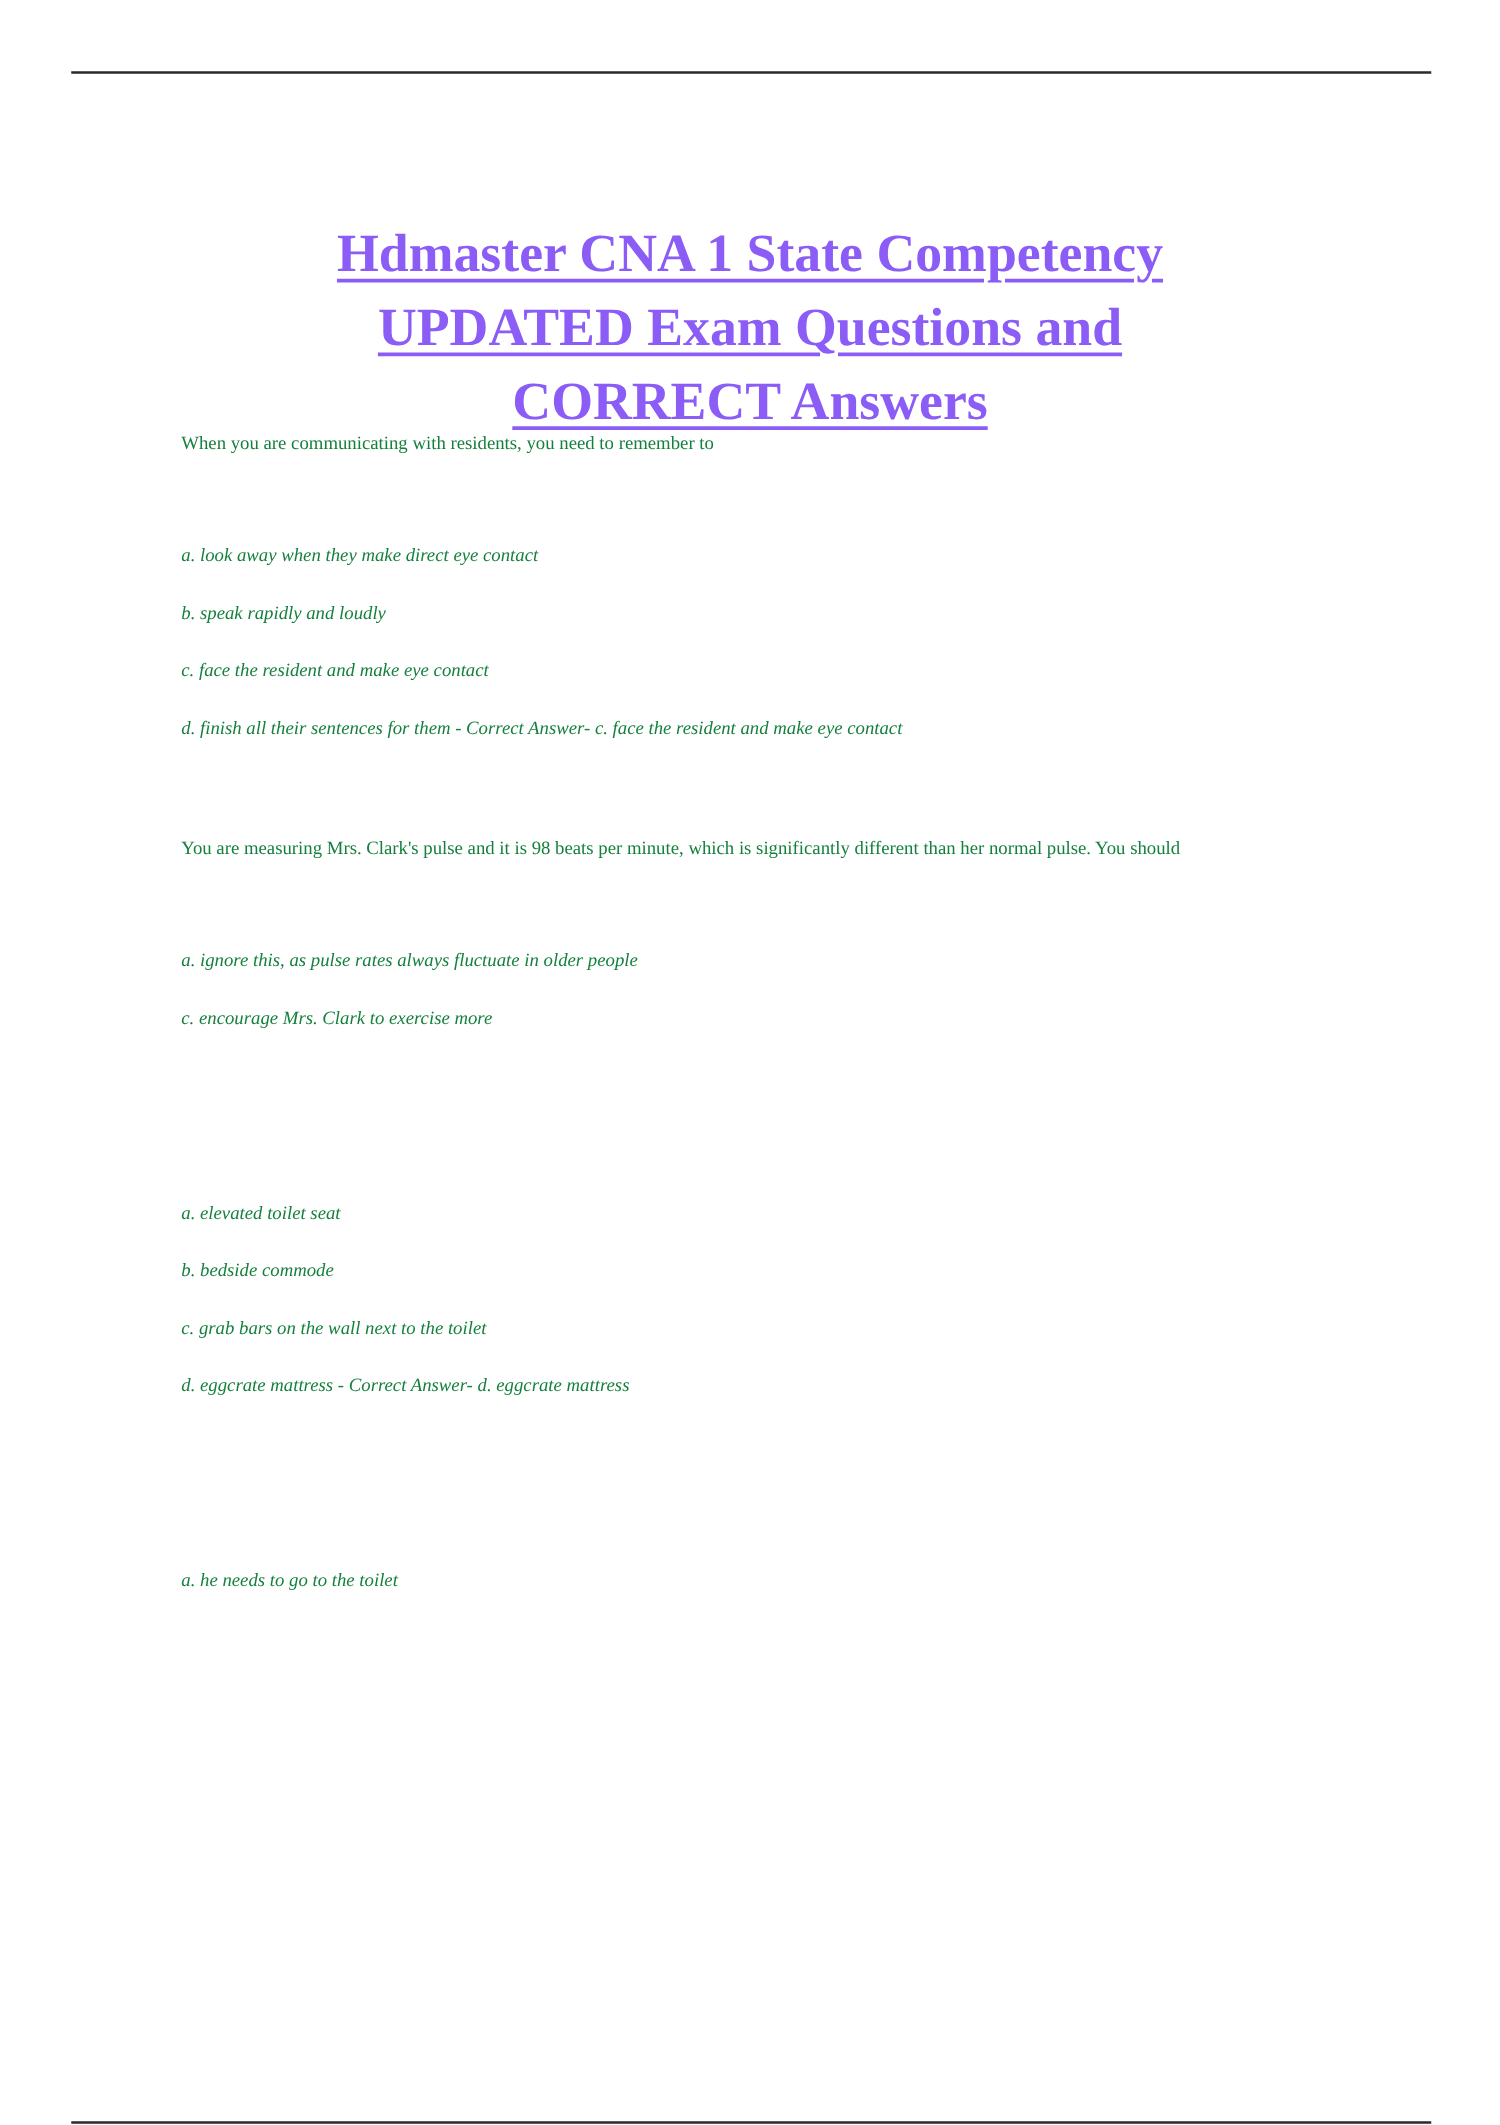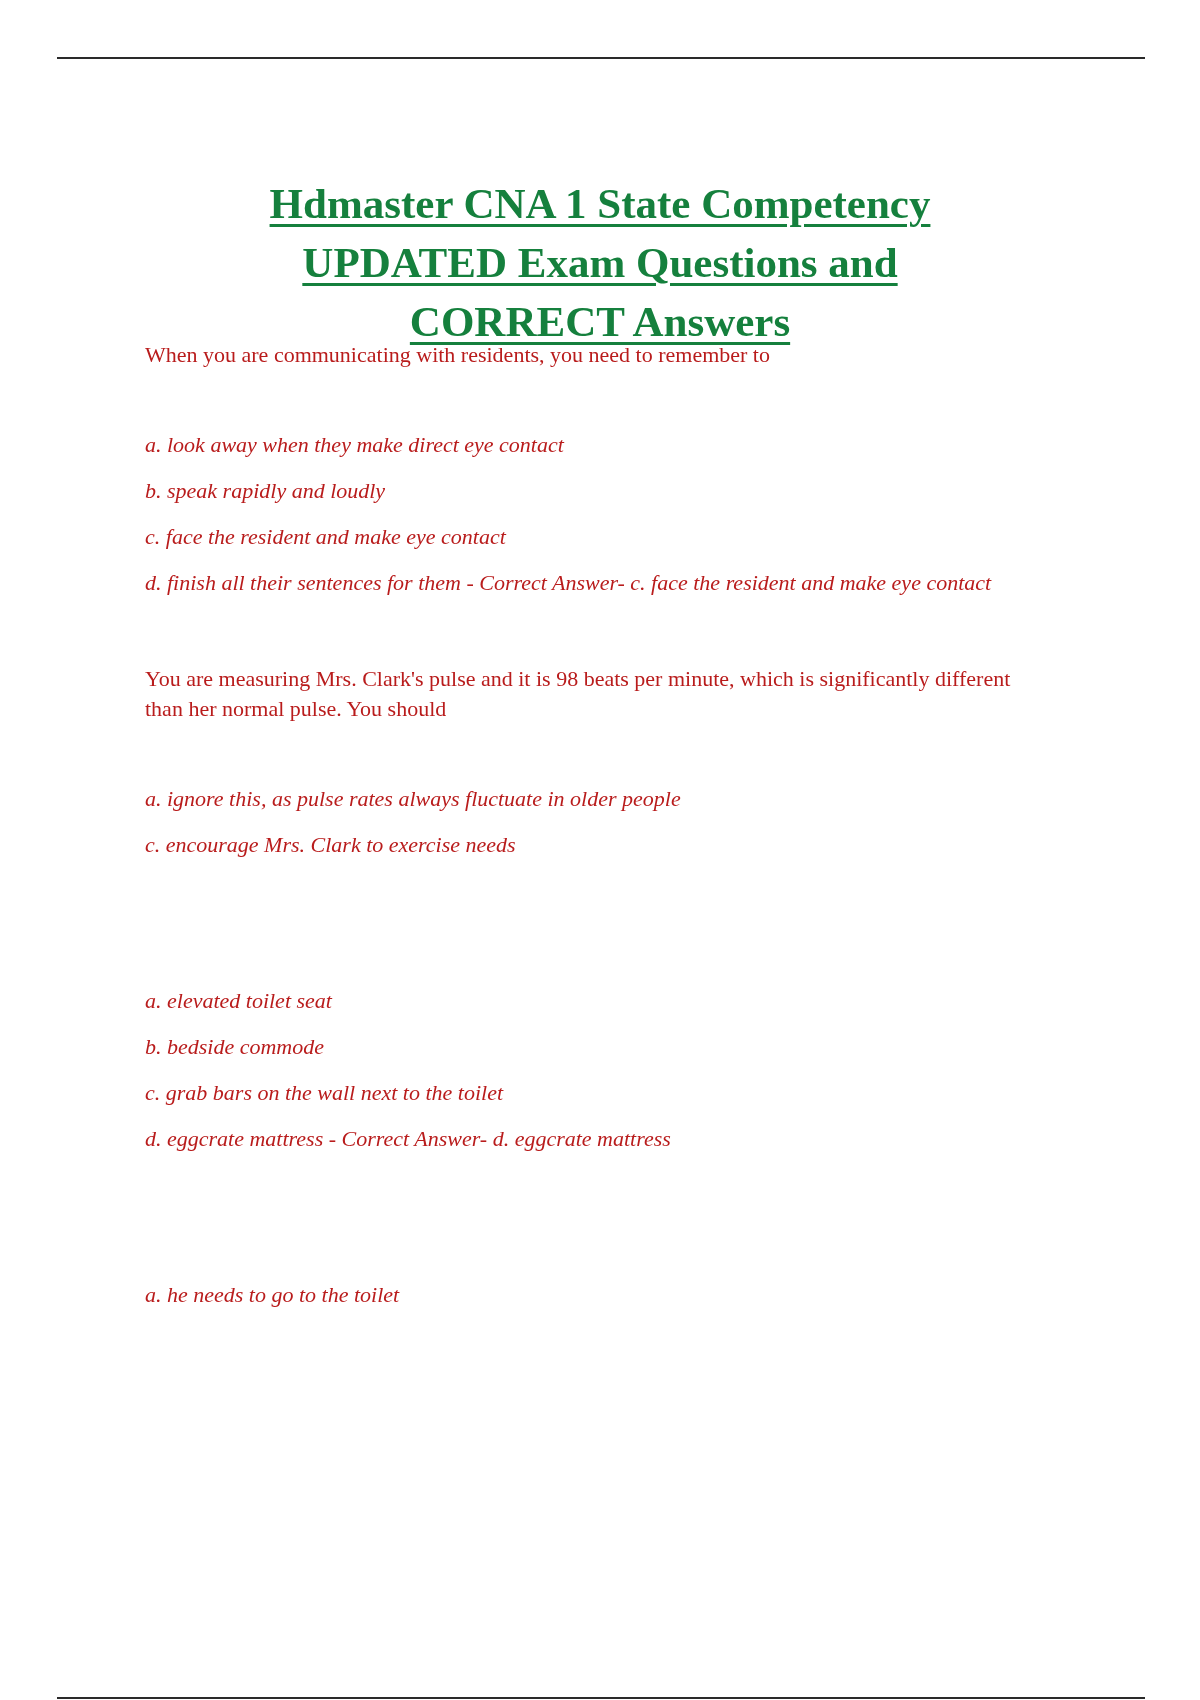--- a/index.html
+++ b/index.html
@@ -2,23 +2,23 @@
 <html><head>
 <meta charset="utf-8">
 <style>
   html, body { margin: 0; padding: 0; background: #ffffff; }
   body { width: 1200px; height: 1700px; position: relative; overflow: hidden;
          font-family: "Liberation Serif", "DejaVu Serif", serif; color: #1a1a1a; }
   .rule { position: absolute; left: 57px; width: 1088px; height: 2px; background: #2a2a2a; }
   .rule.top { top: 57px; }
   .rule.bottom { top: 1697px; }
   .title { position: absolute; top: 145px; left: 0; width: 1200px; text-align: center;
-           font-weight: bold; font-size: 43px; line-height: 59px; color: #15803d; }
+           font-weight: bold; font-size: 43px; line-height: 59px; color: #8b5cf6; }
   .title span { text-decoration: underline; text-decoration-thickness: 3px; text-underline-offset: 6px; }
-  .content { position: absolute; left: 145px; top: 340px; width: 905px; font-size: 22px; line-height: 30px; color: #b91c1c; }
+  .content { position: absolute; left: 145px; top: 340px; width: 905px; font-size: 15px; line-height: 30px; color: #15803d; }
   .question { margin: 0; }
   .gap { height: 60px; }
   .opt { margin: 0 0 16px 0; font-style: italic; }
   .qblock { margin-bottom: 66px; }
 </style>
 </head>
 <body>
 
 <div class="rule top"></div>
 
@@ -36,21 +36,21 @@
     <p class="opt">a. look away when they make direct eye contact</p>
     <p class="opt">b. speak rapidly and loudly</p>
     <p class="opt">c. face the resident and make eye contact</p>
     <p class="opt">d. finish all their sentences for them - Correct Answer- c. face the resident and make eye contact</p>
   </div>
 
   <div class="qblock">
     <p class="question">You are measuring Mrs. Clark's pulse and it is 98 beats per minute, which is significantly different than her normal pulse. You should</p>
     <div class="gap"></div>
     <p class="opt">a. ignore this, as pulse rates always fluctuate in older people</p>
-    <p class="opt">c. encourage Mrs. Clark to exercise needs</p>
+    <p class="opt">c. encourage Mrs. Clark to exercise more</p>
   </div>
 
   <div class="qblock">
     <div class="gap"></div>
     <p class="opt">a. elevated toilet seat</p>
     <p class="opt">b. bedside commode</p>
     <p class="opt">c. grab bars on the wall next to the toilet</p>
     <p class="opt">d. eggcrate mattress - Correct Answer- d. eggcrate mattress</p>
   </div>
 

